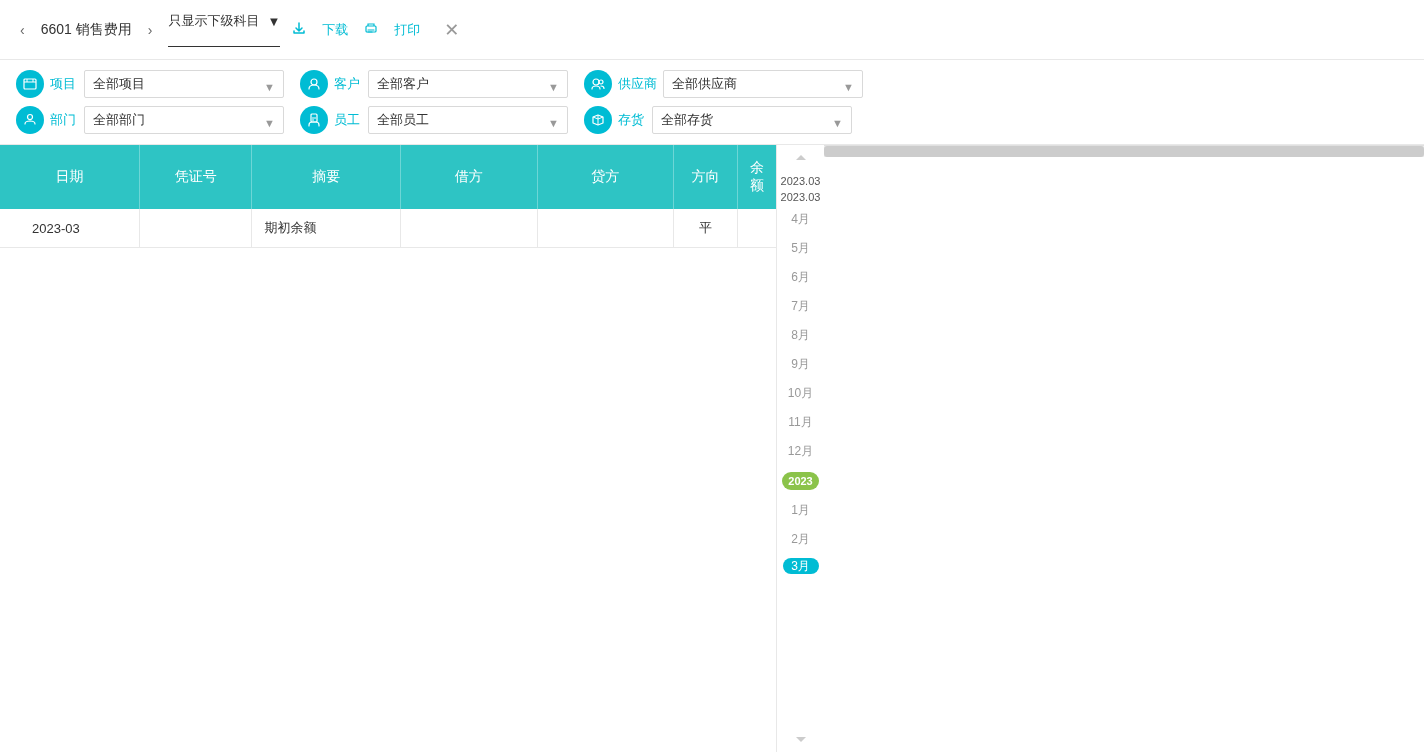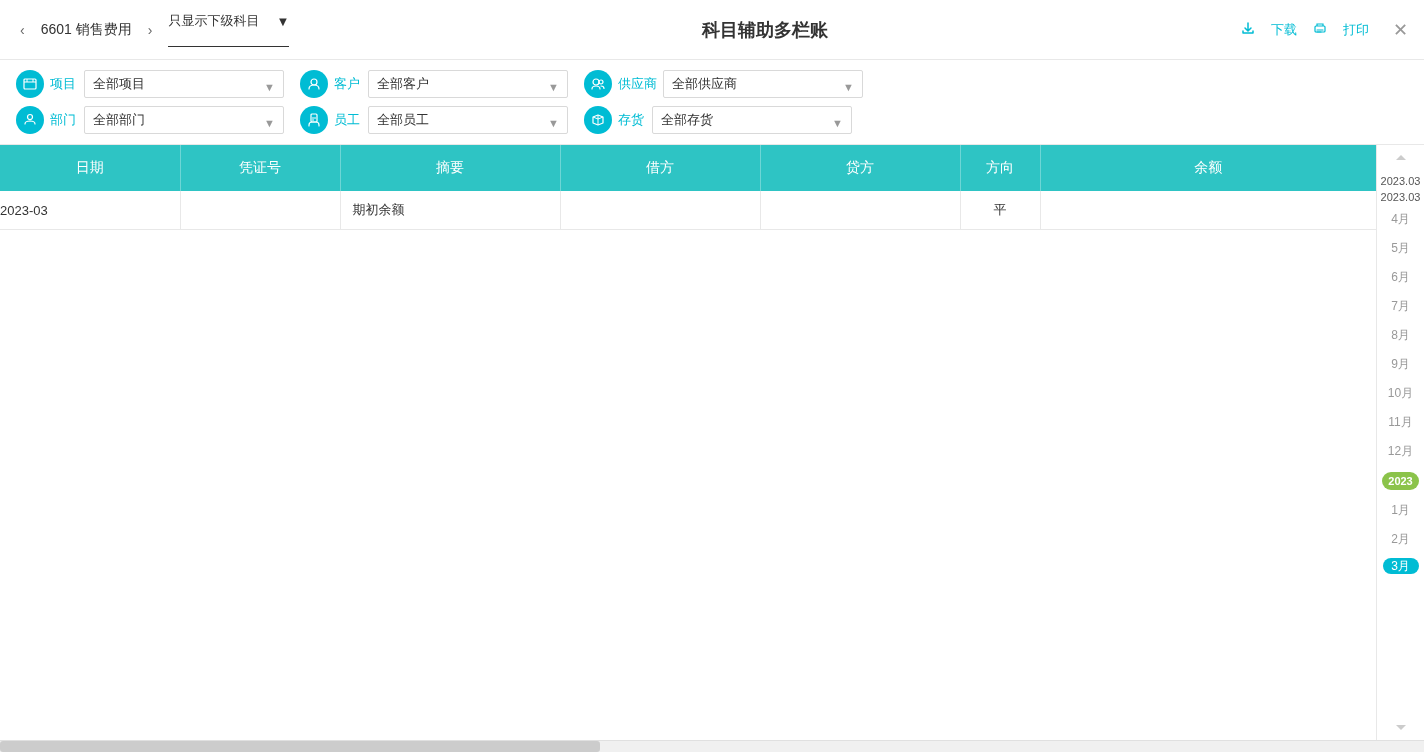--- a/index.html
+++ b/index.html
@@ -36,21 +36,21 @@
       padding: 2px 4px;
     }
     .account-code {
       font-size: 14px;
       color: #333;
       font-weight: 500;
     }
     .show-sub-btn {
       display: flex;
       align-items: center;
-      gap: 17px;
+      gap: 8px;
       cursor: pointer;
       color: #333;
       font-size: 13px;
       border-bottom: 1px solid #333;
       padding-bottom: 16px;
     }
     .page-title {
       flex: 1;
       text-align: center;
       font-size: 18px;
@@ -255,21 +255,20 @@
   <div class="top-bar">
     <button class="nav-btn">‹</button>
     <span class="account-code">
       <span>6601</span>&nbsp;<span>销售费用</span>
     </span>
     <button class="nav-btn">›</button>
     <div class="show-sub-btn">
       <span>只显示下级科目</span>
       <span>▼</span>
     </div>
-    <div class="page-title">科目辅助多栏账</div>
     <div class="top-actions">
       <button class="action-btn">
         <span>
           <svg width="14" height="14" viewBox="0 0 14 14" fill="none" xmlns="http://www.w3.org/2000/svg">
             <path d="M2 10v2h10v-2M7 2v7M4 7l3 3 3-3" stroke="#00bcd4" stroke-width="1.5" stroke-linecap="round" stroke-linejoin="round"></path>
           </svg>
         </span>
         <span>下载</span>
       </button>
       <button class="action-btn">
@@ -378,38 +377,38 @@
         </div>
         <span class="filter-label">存货</span>
         <div class="filter-select">
           <span>全部存货</span>
           <span class="arrow">▼</span>
         </div>
       </div>
     </div>
   </div>
 
-  <div style="flex:1; display:flex; flex-direction:column; overflow:hidden;">
+  <div style="flex:1; display:flex; flex-direction:row; overflow:hidden;">
     <div style="flex:1; display:flex; overflow:hidden;">
       <div class="main-table-area">
         <table>
           <thead>
             <tr>
               <th style="width:180px;"><span>日期</span></th>
               <th style="width:160px;"><span>凭证号</span></th>
               <th style="width:220px;"><span>摘要</span></th>
               <th style="width:200px;"><span>借方</span></th>
               <th style="width:200px;"><span>贷方</span></th>
               <th style="width:80px;"><span>方向</span></th>
               <th><span>余额</span></th>
             </tr>
           </thead>
           <tbody>
             <tr>
-              <td style="text-align:left; padding-left:0;margin-top:11px;">2023-03</td>
+              <td style="text-align:left; padding-left:32px;margin-top:11px;">2023-03</td>
               <td></td>
               <td style="text-align:left; padding-left:12px;">期初余额</td>
               <td></td>
               <td></td>
               <td>平</td>
               <td></td>
             </tr>
           </tbody>
         </table>
       </div>

